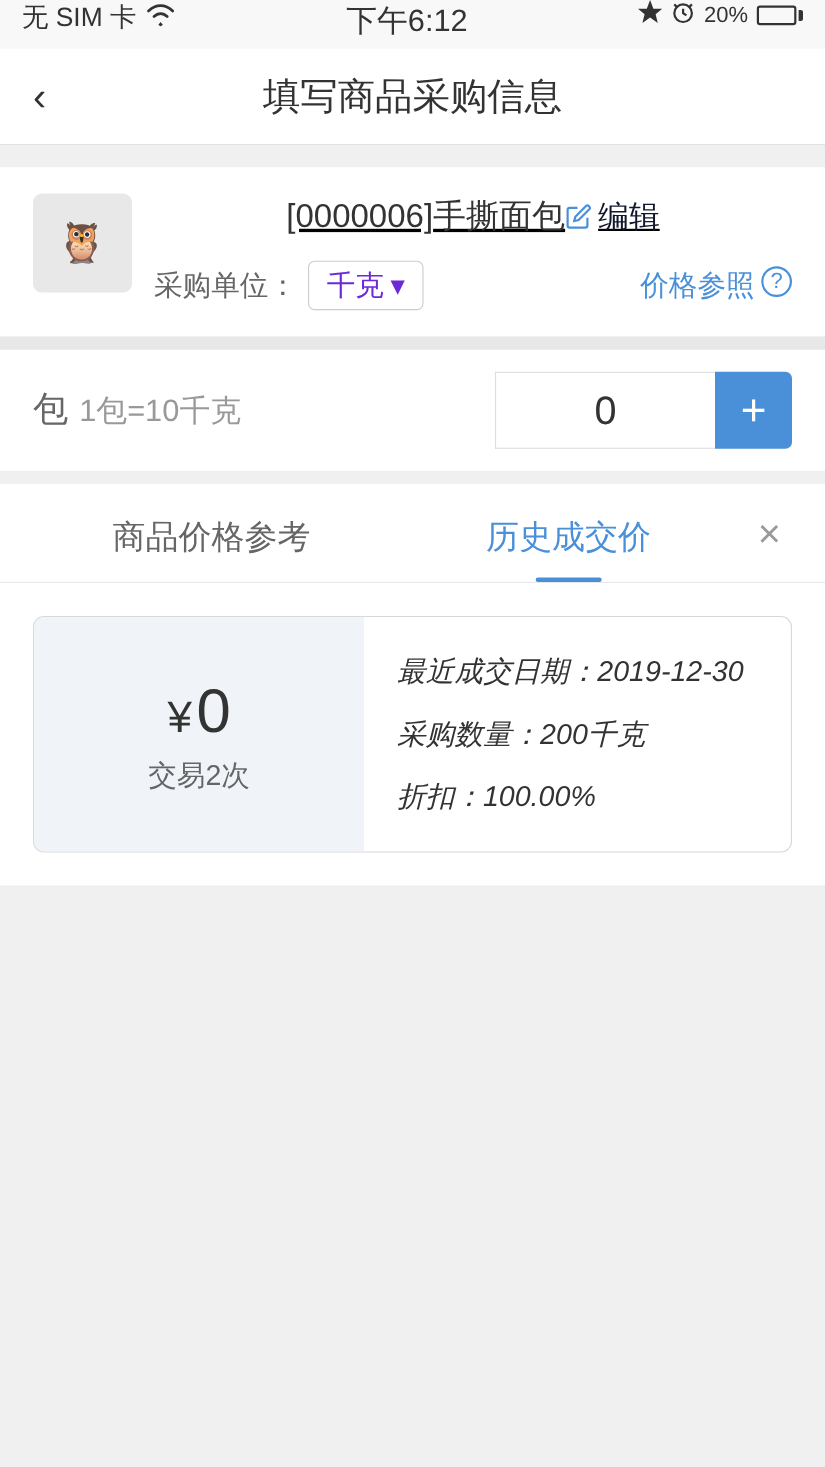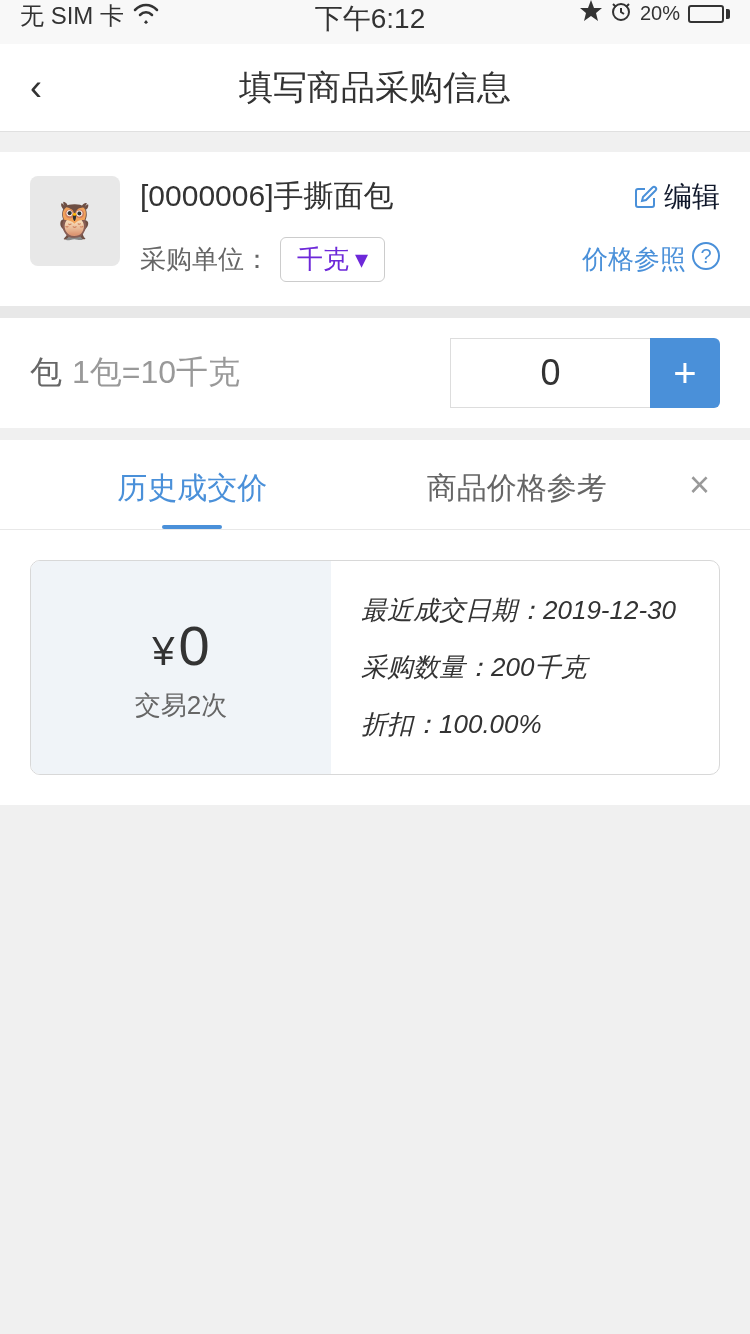--- a/index.html
+++ b/index.html
@@ -112,23 +112,24 @@
     }
     .owl-icon {
       font-size: 36px;
       color: #8a8a8a;
     }
     .product-info {
       flex: 1;
     }
     .product-top-row {
       display: flex;
-      justify-content: space-between;
+      justify-content: center;
       align-items: center;
       margin-bottom: 20px;
+      text-decoration: underline;
     }
     .product-name {
       font-size: 30px;
       color: #333;
       font-weight: 500;
     }
     .edit-btn {
       display: flex;
       align-items: center;
       gap: 6px;
@@ -198,21 +199,21 @@
       display: flex;
       align-items: baseline;
       gap: 10px;
     }
     .qty-unit {
       font-size: 32px;
       color: #666;
       font-weight: 500;
     }
     .qty-conversion {
-      font-size: 32px;
+      font-size: 28px;
       color: #999;
     }
     .quantity-input-group {
       display: flex;
       align-items: center;
       gap: 0;
     }
     .qty-input-box {
       width: 200px;
       height: 70px;
@@ -417,25 +418,25 @@
     <span class="qty-unit">包</span>
     <span class="qty-conversion">1包=10千克</span>
   </div>
   <div class="quantity-input-group">
     <div class="qty-input-box">0</div>
     <div class="qty-plus-btn">+</div>
   </div>
 </div>
 
 <div class="tabs-container">
+  <div class="tab-item">
+    <span>商品价格参考</span>
+  </div>
   <div class="tab-item active">
     <span>历史成交价</span>
-  </div>
-  <div class="tab-item">
-    <span>商品价格参考</span>
   </div>
   <span class="tab-close">×</span>
 </div>
 
 <div class="price-section">
   <div class="price-card">
     <div class="price-card-left">
       <div class="price-value">
         <span class="price-yen">¥</span><span>0</span>
       </div>

